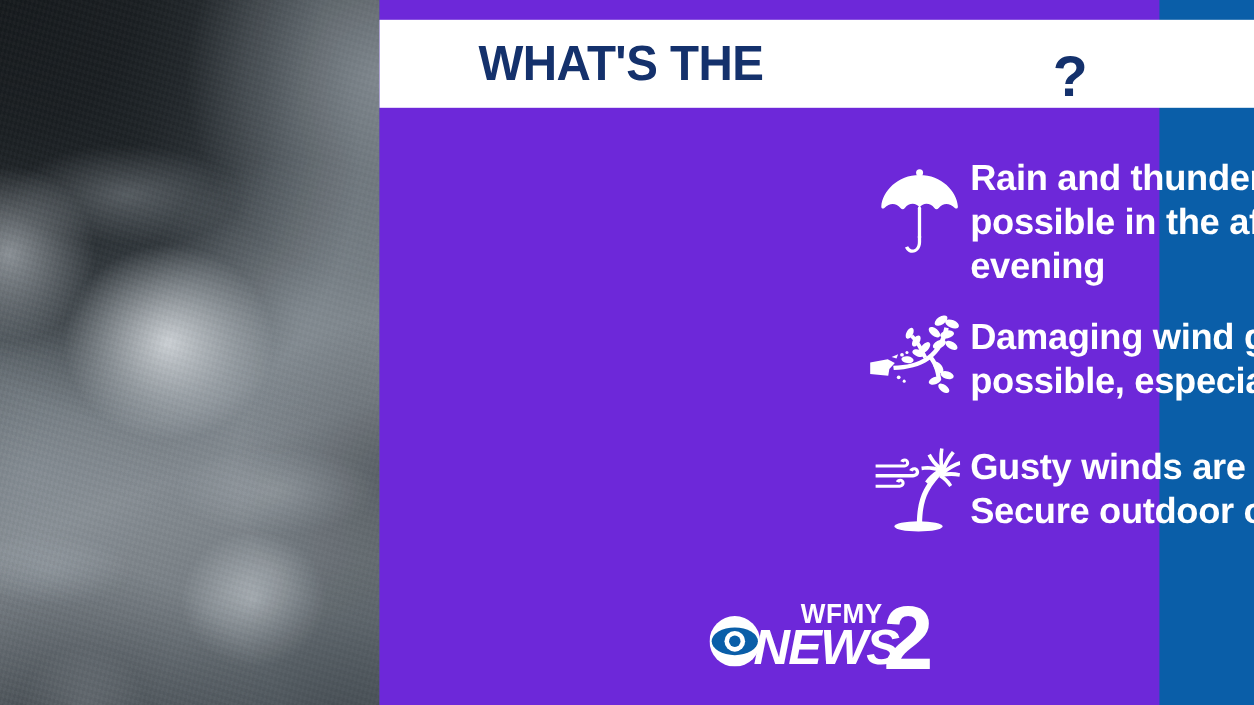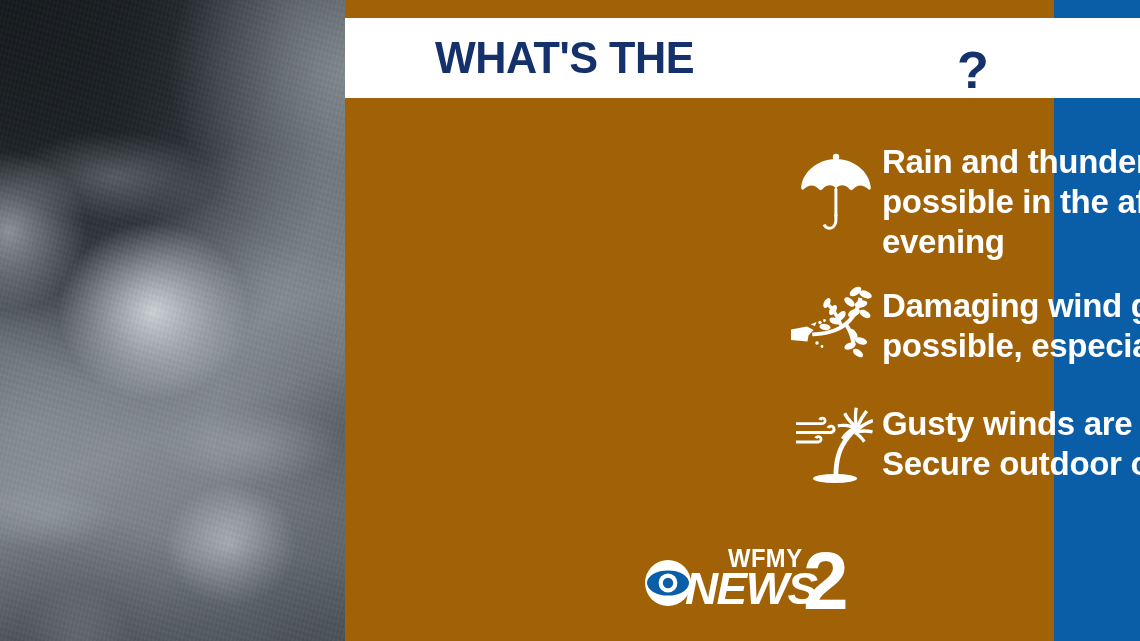--- a/index.html
+++ b/index.html
@@ -65,21 +65,21 @@
     background-image:
       repeating-linear-gradient(103deg, rgba(255,255,255,.025) 0 2px, rgba(0,0,0,.025) 2px 4px),
       repeating-linear-gradient(17deg, rgba(255,255,255,.018) 0 3px, rgba(0,0,0,.018) 3px 6px);
     opacity:.7;
   }
 
   
   #panel {
     position:absolute; left:345px; top:0;
     width:709px; height:641px;
-    background:#a16207;
+    background:#6d28d9;
   }
 
   
   #header-band {
     position:absolute; left:0; top:18px;
     width:795px; height:80px;
     background:#ffffff;
     display:flex; align-items:center;
   }
   #headline {

